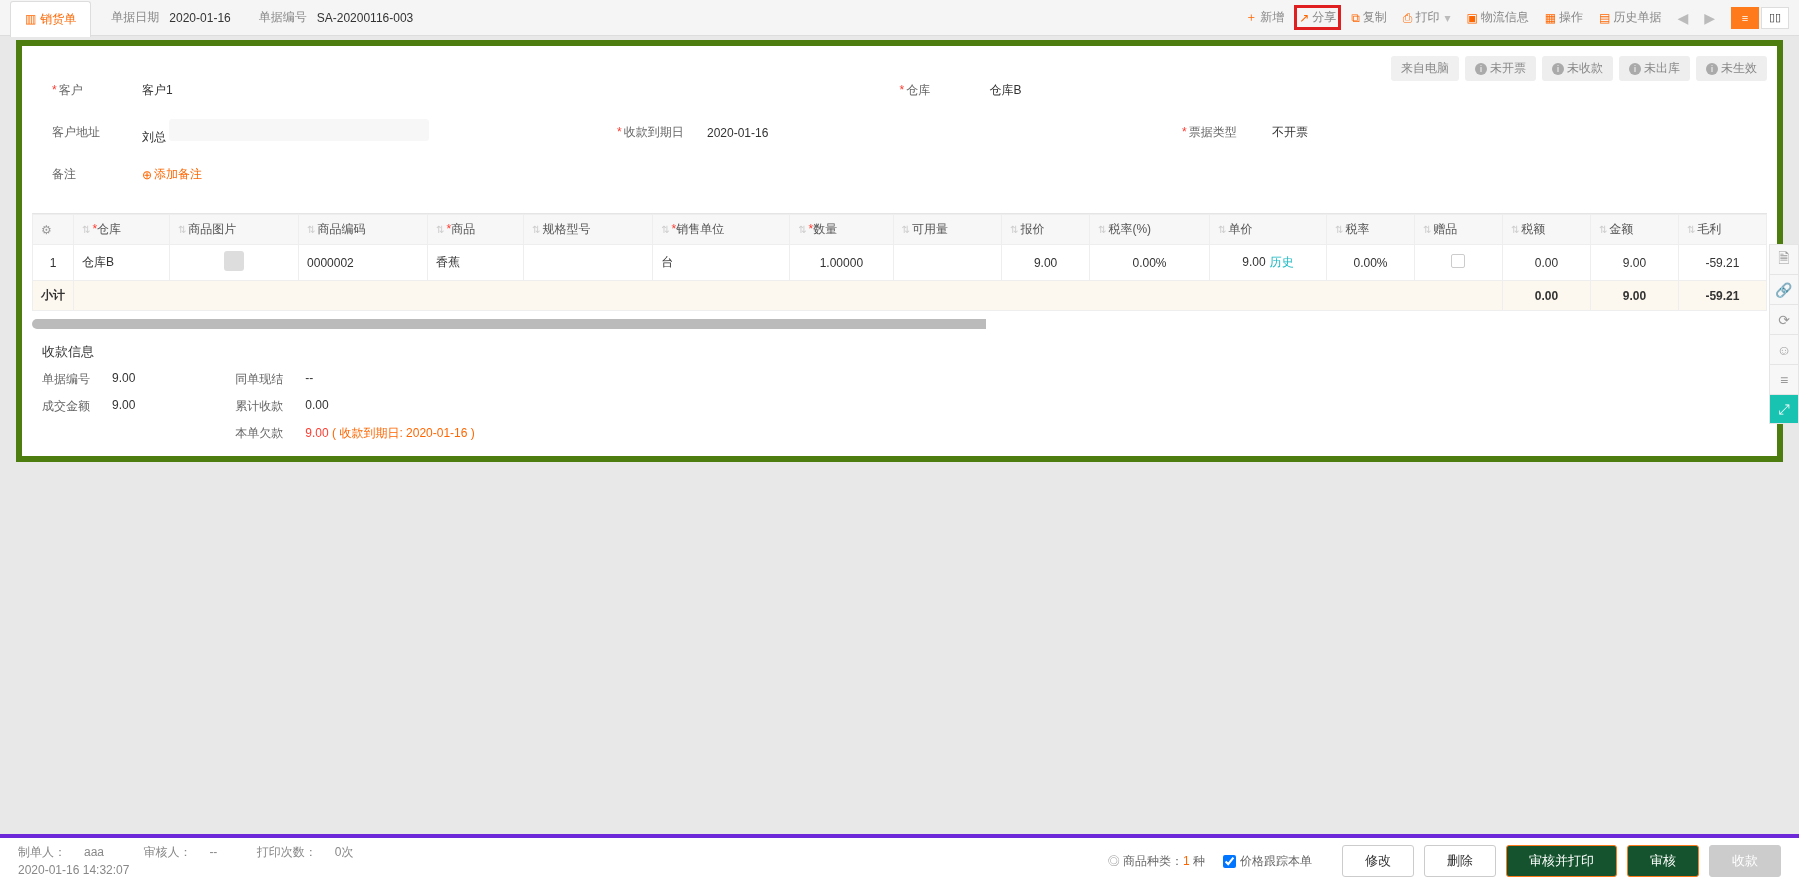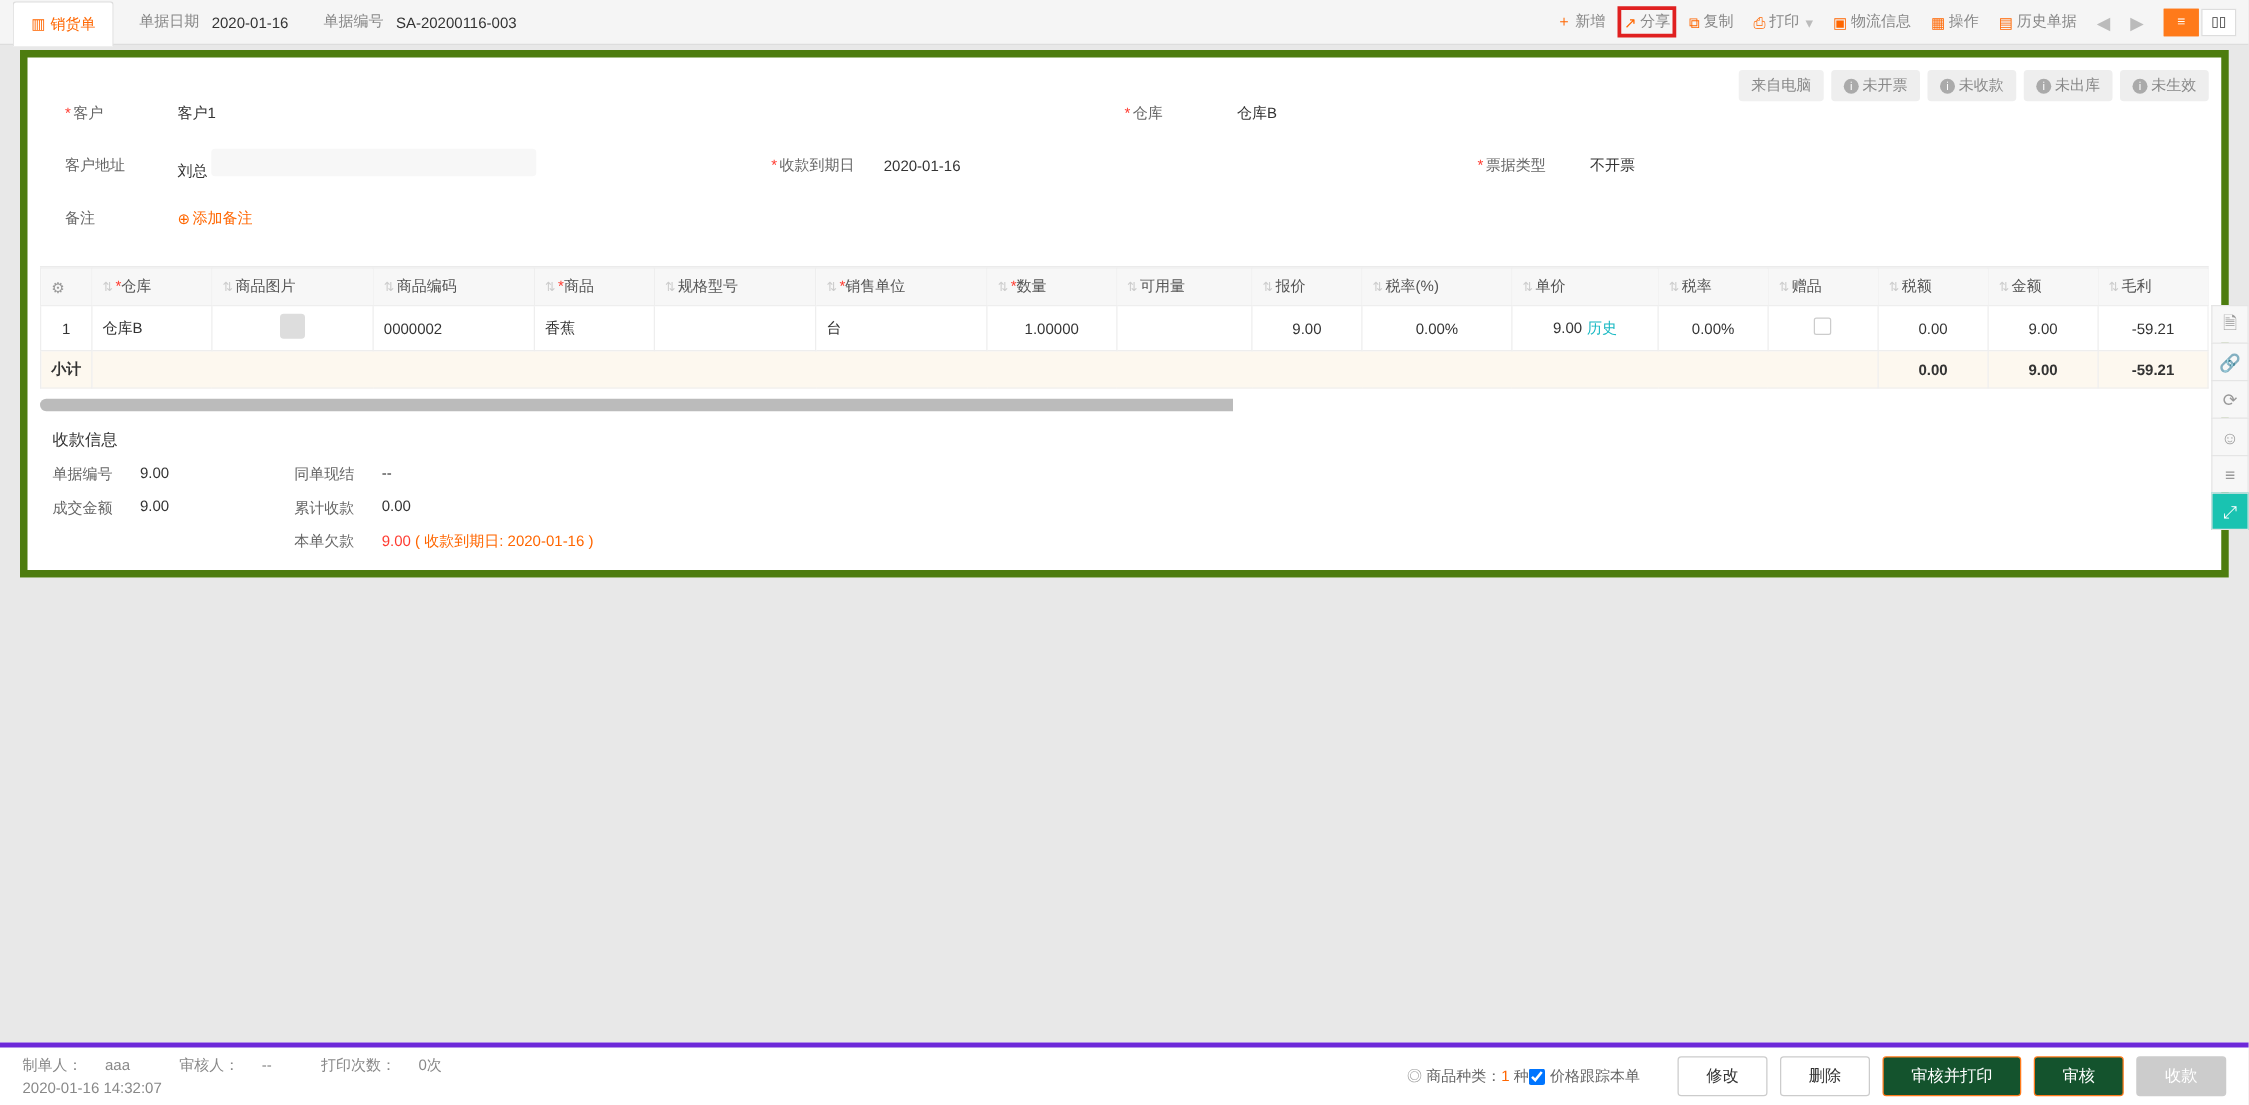--- a/index.html
+++ b/index.html
@@ -67,21 +67,21 @@
   
   .side-tools { position: absolute; right: 0; top: 244px; width: 30px; display: flex; flex-direction: column; }
   .stool { width: 30px; height: 30px; background: #f7f7f7; border: 1px solid #e5e5e5; display:flex; align-items:center; justify-content:center; color:#999; font-size:14px; border-bottom:none;}
   .stool:last-child { border-bottom:1px solid #e5e5e5; }
   .stool.expand { background: #19c3b1; color: #fff; }
 
   
   .footer { position: absolute; bottom: 0; left: 0; right: 0; height: 50px; background: #fff; border-top: 4px solid #6d28d9; display: flex; align-items: center; padding: 0 18px; }
   .foot-info { color: #888; line-height: 1.5; font-size: 12px; }
   .foot-info .row1 span { margin-right: 18px; }
-  .foot-mid { margin-left: auto; display: flex; align-items: center; color: #666; }
+  .foot-mid { margin-left: auto; display: flex; align-items: center; gap: 18px; color: #666; }
   .foot-mid .kind-num { color: #ff6600; }
   .foot-mid label { display: inline-flex; align-items: center; gap: 4px; }
   .foot-buttons { display: flex; gap: 10px; margin-left: 30px; }
   .btn { height: 32px; padding: 0 22px; border: 1px solid #ccc; background: #fff; color: #333; border-radius: 3px; cursor: pointer; font-size: 13px; text-align: center; }
   .btn.primary { background: #14532d; color: #fff; border-color: #ff7a1a; }
   .btn.disabled { background: #ccc; color: #fff; border-color: #ccc; cursor: not-allowed; }
 </style>
 </head>
 <body>
 

